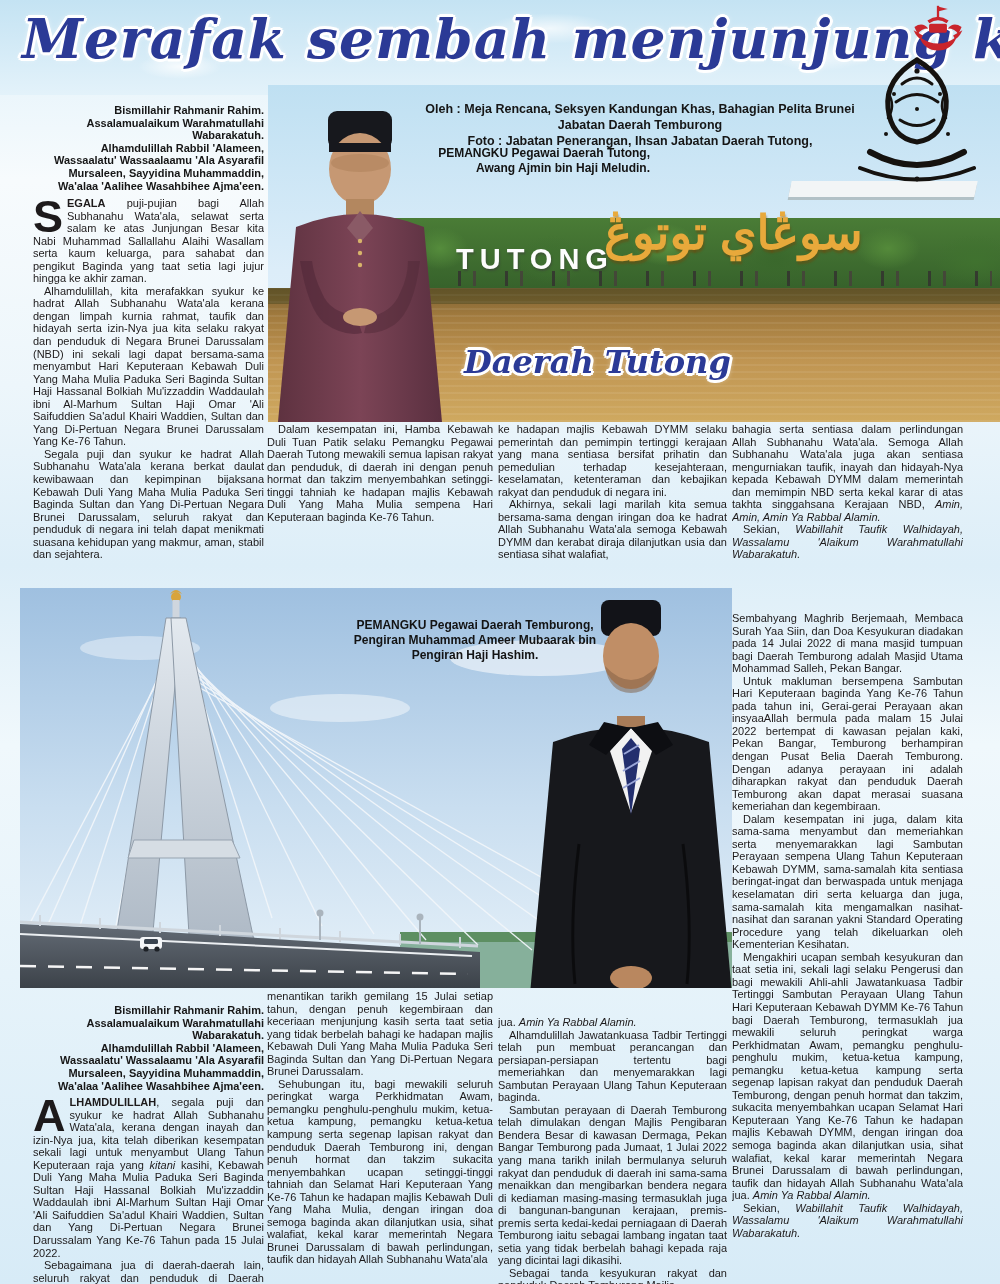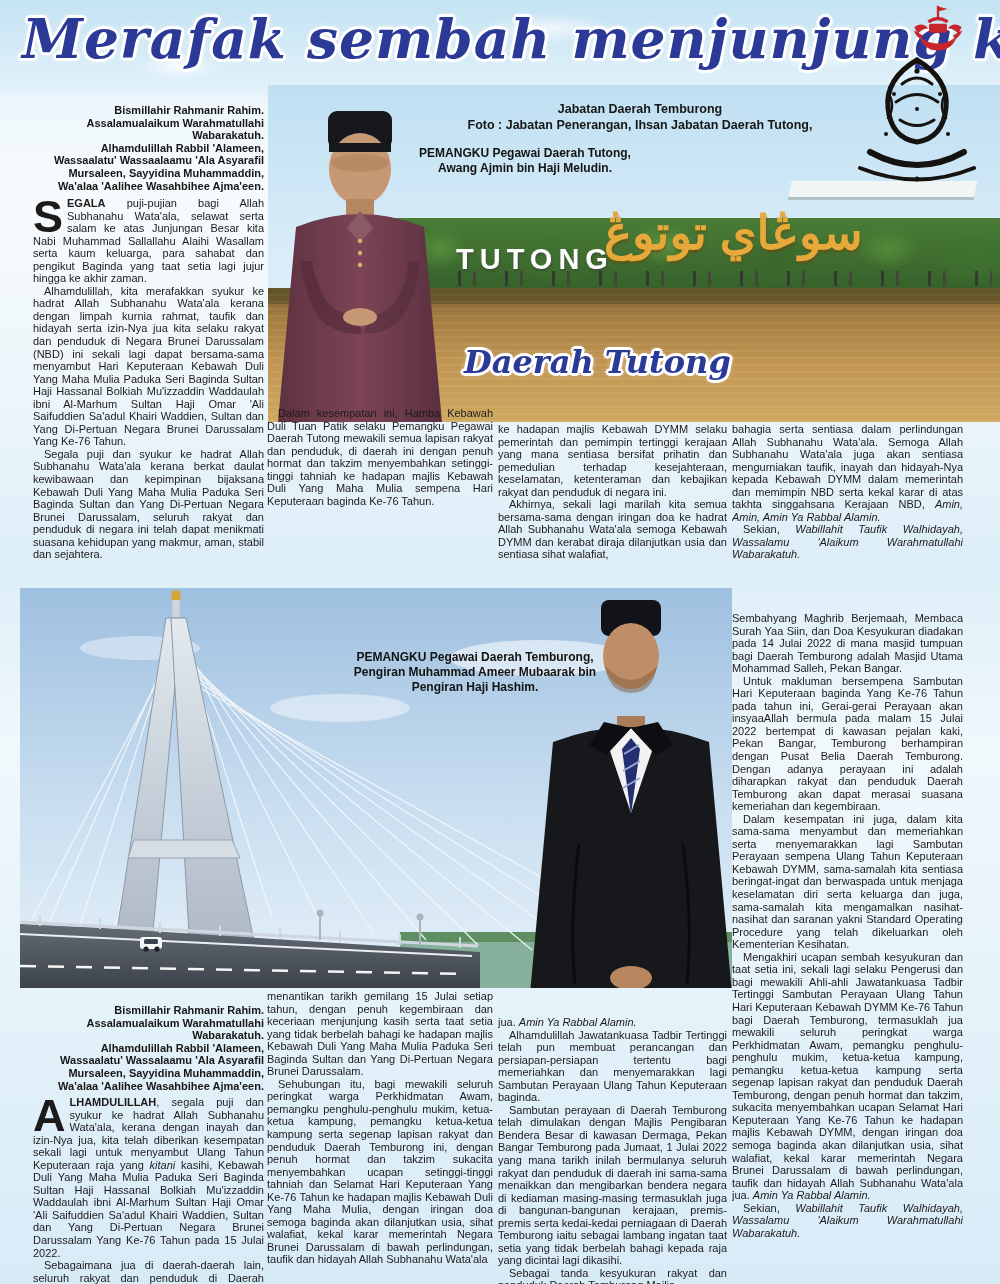--- a/index.html
+++ b/index.html
@@ -36,21 +36,21 @@
   .txt { font-size:11px; line-height:12.55px; text-align:justify; color:#1d1a1b; z-index:5; }
   .txt p { text-indent:11px; }
   .txt p.noindent { text-indent:0; }
   .invocation { font-weight:bold; font-size:11px; line-height:12.6px; text-align:right; color:#161616; z-index:5; }
   .dropcap { float:left; font-size:45px; line-height:35px; font-weight:bold; padding:2px 4px 0 0; }
   .lead { font-weight:bold; }
   .it { font-style:italic; }
 
   .inv-top   { left:33px;  top:104px;  width:231px; }
   .col1-top  { left:33px;  top:197px;  width:231px; height:382px; overflow:hidden; }
-  .col2-top  { left:267px; top:407px;  width:226px; height:157px; overflow:hidden; }
+  .col2-top  { left:267px; top:423px;  width:226px; height:157px; overflow:hidden; }
   .col3-top  { left:498px; top:423px;  width:229px; height:157px; overflow:hidden; }
   .col4-top  { left:732px; top:423px;  width:231px; height:157px; overflow:hidden; }
   .col4-long { left:732px; top:612px;  width:231px; height:697px; overflow:hidden; }
   .inv-bot   { left:33px;  top:1004px; width:231px; }
   .col1-bot  { left:33px;  top:1096px; width:231px; height:189px; overflow:hidden; }
   .col2-bot  { left:267px; top:990px;  width:226px; height:295px; overflow:hidden; }
   .col3-bot  { left:498px; top:1016px;  width:229px; height:295px; overflow:hidden; }
 
   
   .script-title {
@@ -79,31 +79,31 @@
       repeating-linear-gradient(0deg, rgba(255,255,255,.07) 0 2px, transparent 2px 7px),
       linear-gradient(180deg,#7d6132 0%,#a37c3f 22%,#c09552 55%,#cfa960 100%); }
   .pt-water::before { content:""; position:absolute; left:0; right:0; top:0; height:16px; background:rgba(52,60,24,.38); }
   .pt-canopy { position:absolute; left:522px; top:96px; width:186px; height:16px; background:#f2f5f6;
     transform:skewX(-12deg); box-shadow:0 3px 0 rgba(120,120,110,.35); }
   .pt-sign-latin { position:absolute; left:188px; top:158px; color:#fdfdfd; font-weight:bold;
     font-size:29px; letter-spacing:6px; text-shadow:1px 2px 2px rgba(60,60,60,.5); }
   .pt-sign-jawi { position:absolute; left:336px; top:120px; color:#e8a93b; font-weight:bold;
     font-size:47px; text-shadow:1px 3px 2px rgba(110,70,10,.45); }
   .pt-caption { position:absolute; left:132px; top:61px; width:250px; font-weight:bold;
-    font-size:12px; line-height:15px; color:#131313; text-align:center; z-index:3; }
+    font-size:12px; line-height:15px; color:#131313; text-align:right; z-index:3; }
   .pt-officer { position:absolute; left:0; top:0; height:337px; width:190px; }
   .pt-title { position:absolute; left:196px; top:258px; font-size:32px; }
 
   
   .photo-temburong { left:20px; top:588px; width:712px; height:400px; overflow:hidden; z-index:1;
     background:linear-gradient(180deg,#9fc0e0,#c9def0 55%,#e6f1f9); }
   .tb-bridge { position:absolute; inset:0; }
   .tb-officer { position:absolute; right:0; top:6px; width:247px; height:400px; }
   .tb-caption { position:absolute; left:300px; top:30px; width:310px; font-weight:bold;
-    font-size:12px; line-height:15px; color:#131313; text-align:center; z-index:3;margin-top:32px; }
+    font-size:12px; line-height:15px; color:#131313; text-align:center; z-index:3; }
   .tb-title { position:absolute; left:152px; top:328px; font-size:46px; }
 </style>
 </head>
 <body>
 
 <div class="abs sky-band"></div>
 <div class="abs masthead">Merafak sembah menjunjung kasih</div>
 
 <svg class="abs crest" viewBox="0 0 60 64">
   <g fill="#c9252c">
@@ -135,20 +135,21 @@
       <circle cx="52" cy="42" r="2"></circle>
       <circle cx="98" cy="42" r="2"></circle>
     <circle cx="75" cy="57" r="2"></circle>
       <circle cx="44" cy="82" r="2"></circle>
       <circle cx="106" cy="82" r="2"></circle>
     <circle cx="75" cy="127" r="2.4"></circle>
   </g>
 </svg>
 
 <div class="abs byline">
+    <div>Oleh : Meja Rencana, Seksyen Kandungan Khas, Bahagian Pelita Brunei</div>
     <div>Jabatan Daerah Temburong</div>
     <div>Foto : Jabatan Penerangan, Ihsan Jabatan Daerah Tutong,</div>
   </div>
 
 <div class="abs photo-tutong">
   <div class="pt-trees"></div>
   <div class="pt-canopy"></div>
   <div class="pt-people"></div>
   <div class="pt-water"></div>
   <div class="pt-sign-latin">TUTONG</div>

